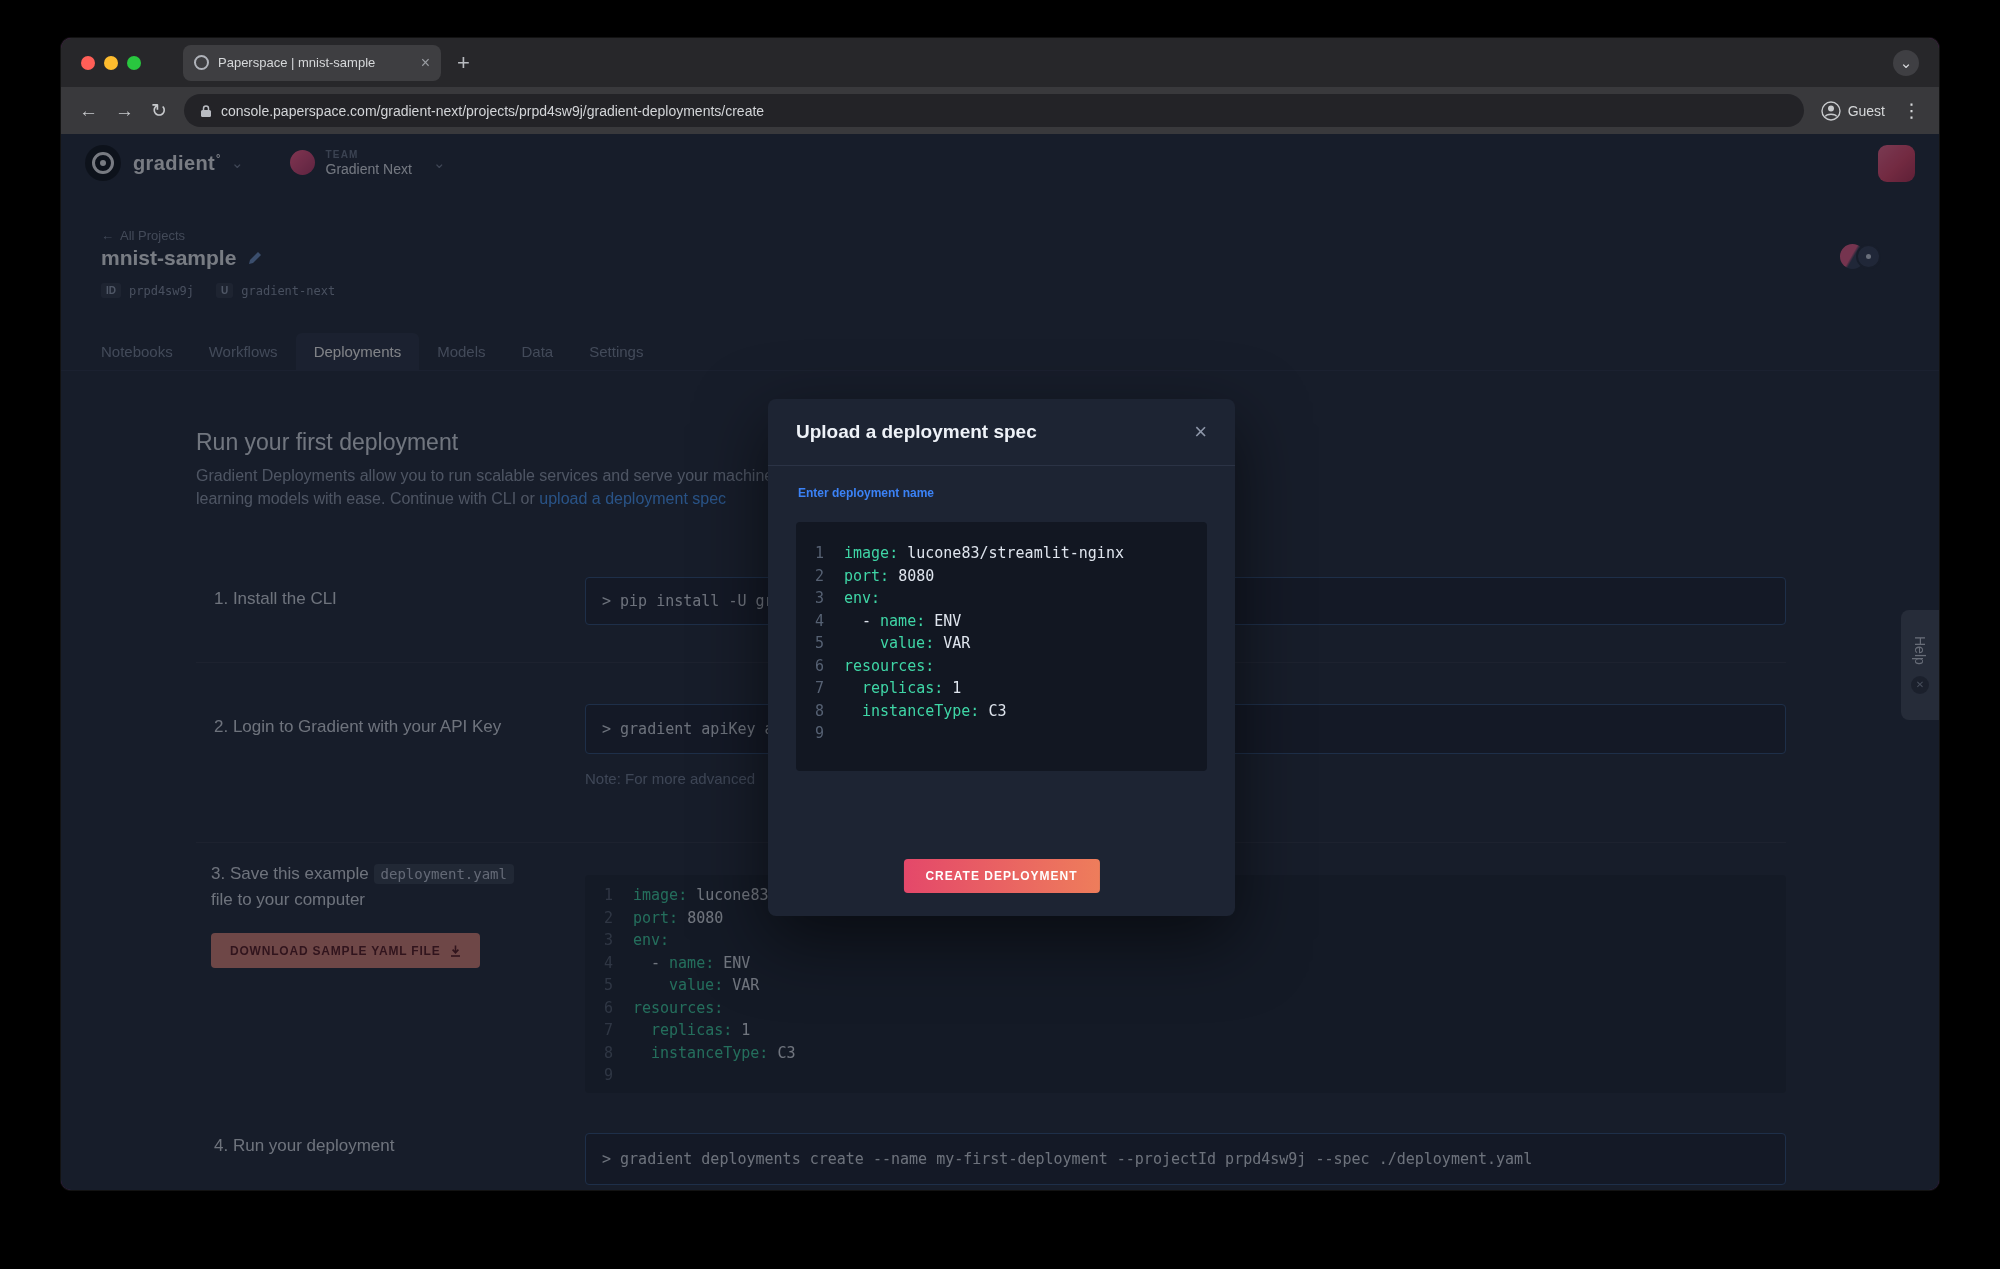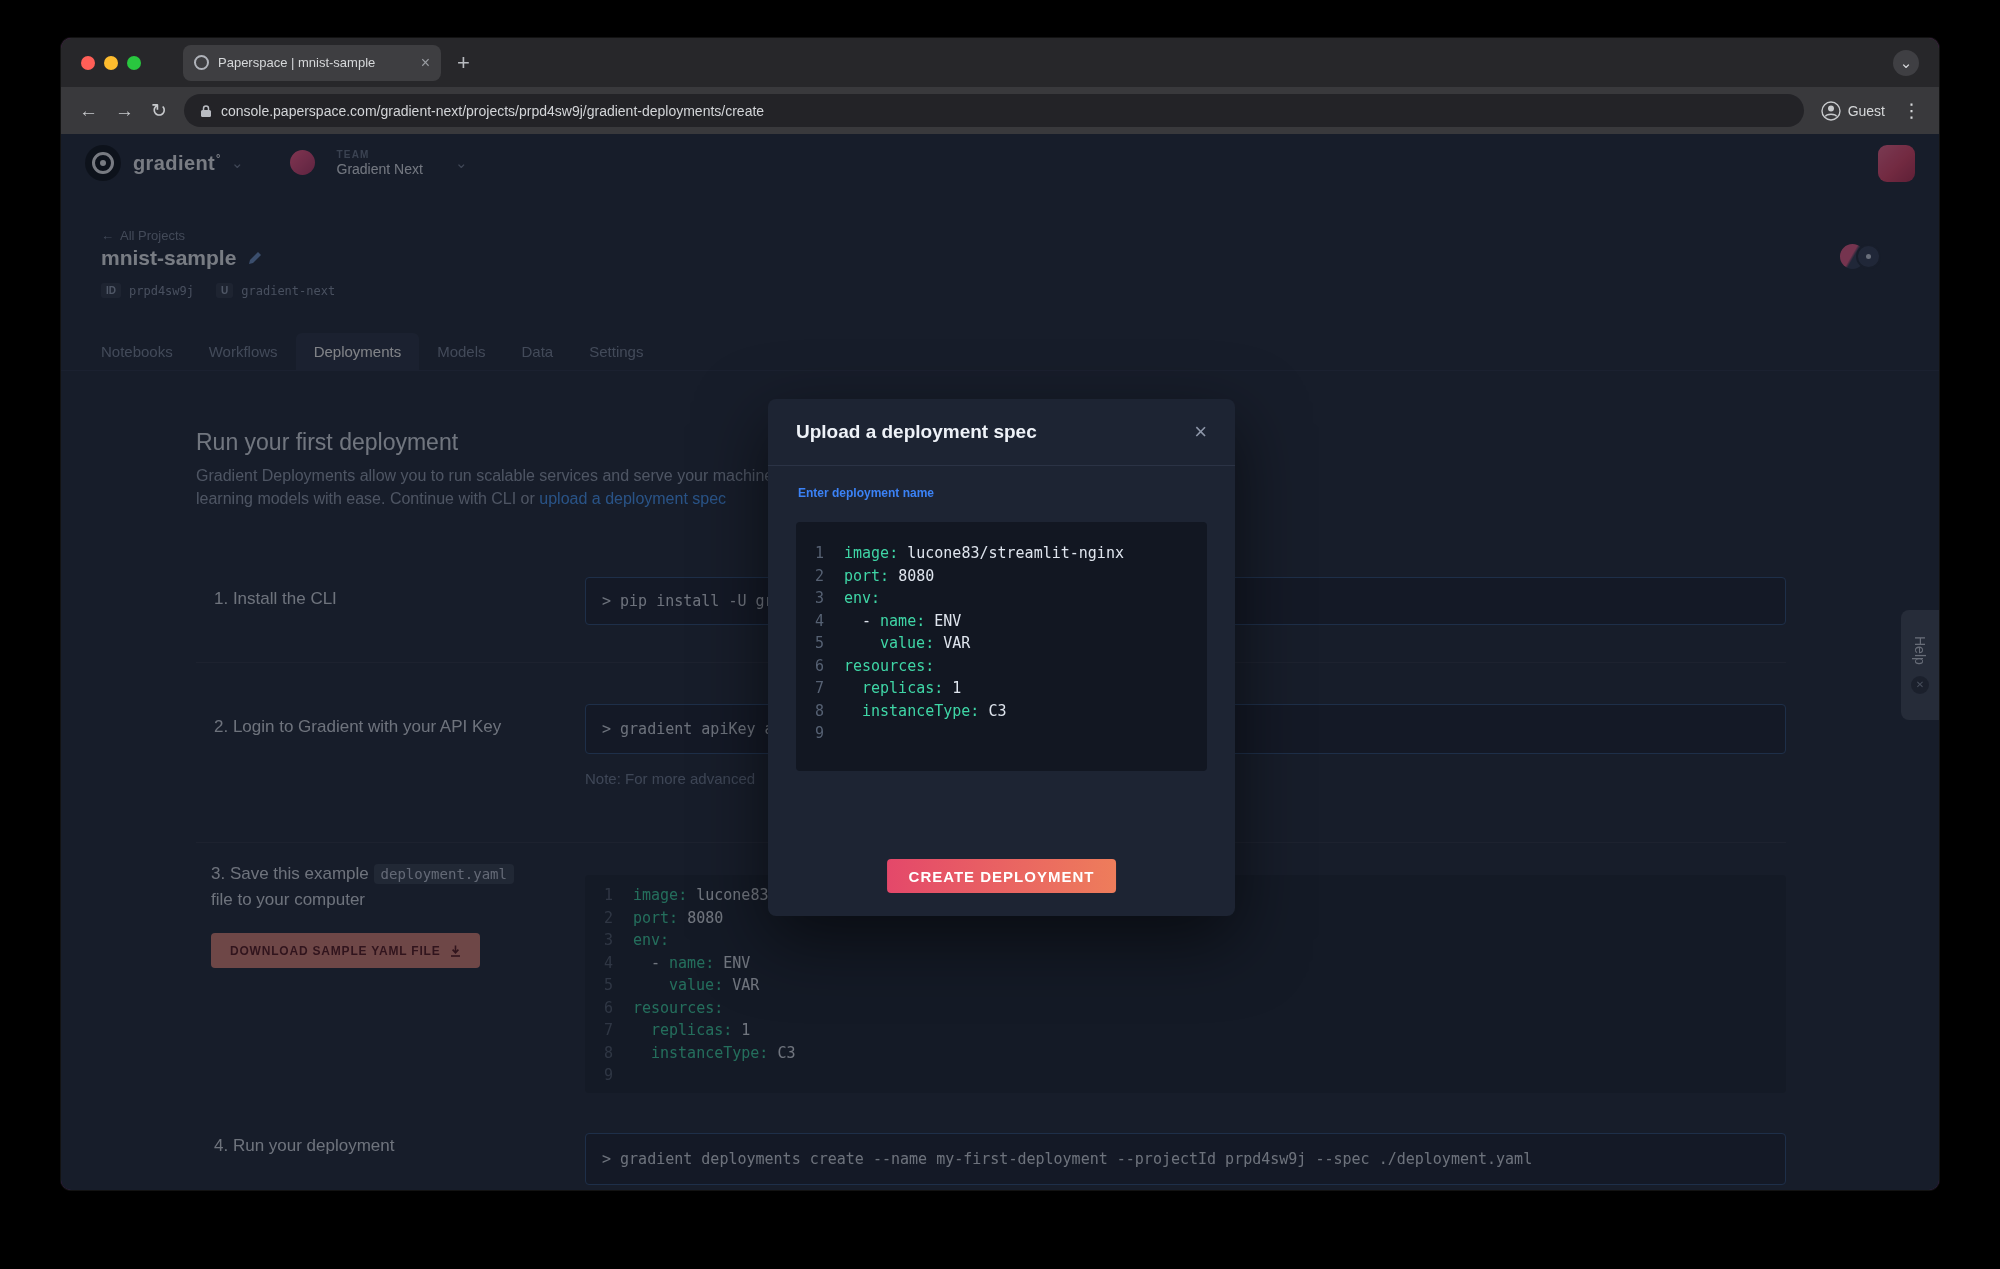--- a/index.html
+++ b/index.html
@@ -36,21 +36,21 @@
   
   .app { flex:1; position:relative; background:#242c3d; overflow:hidden; }
 
   .app-header { position:absolute; left:0; top:0; right:0; height:58px; display:flex; align-items:center; padding:0 24px; }
   .logo-mark { width:36px; height:36px; border-radius:50%; background:#10161f; display:flex; align-items:center; justify-content:center; }
   .logo-ring { width:22px; height:22px; border:3px solid #eef1f5; border-radius:50%; display:flex; align-items:center; justify-content:center; }
   .logo-dot { width:6px; height:6px; background:#eef1f5; border-radius:50%; }
   .brand { margin-left:12px; font-size:20px; font-weight:700; color:#f0f3f7; letter-spacing:0.4px; }
   .brand sup { font-size:11px; margin-left:1px; }
   .chev { color:#79849a; font-size:15px; margin-left:10px; }
-  .team { display:flex; align-items:center; margin-left:46px; gap:22px;justify-content:space-between; }
+  .team { display:flex; align-items:center; margin-left:46px; gap:11px;justify-content:space-between; }
   .team-avatar { width:25px; height:25px; border-radius:50%; background:linear-gradient(135deg,#ff5f8f,#b93a6b); }
   .team-texts { display:flex; flex-direction:column; line-height:1.2; }
   .team-label { font-size:10px; color:#6e7a8f; letter-spacing:1.2px; font-weight:700; }
   .team-name { font-size:14px; color:#e3e8f0; }
   .header-avatar { margin-left:auto; width:37px; height:37px; border-radius:9px;
                    background:linear-gradient(135deg,#f26a93 0%,#e2476d 55%,#b83257 100%); }
 
   .back-link { position:absolute; left:40px; top:94px; font-size:13px; color:#7f8a9e; display:flex; gap:6px; align-items:center; }
   .project-name { position:absolute; left:40px; top:112px; font-size:21px; font-weight:700; color:#eef2f7;
                   display:flex; align-items:center; gap:11px; }
@@ -109,21 +109,21 @@
   .modal-title { font-size:19px; font-weight:700; color:#eef2f8; }
   .modal-close { margin-left:auto; color:#8d96a8; font-size:22px; line-height:1; }
   .modal-body { padding:20px 28px 0; }
   .field-label { font-size:12px; color:#3b82f6; font-weight:600; margin:0 0 7px 2px; }
   .name-input { width:100%; height:42px; background:rgba(255,255,255,0.02); border:1px solid #3d485f;
                 border-radius:4px; color:#e9edf4; font-size:16px; padding:0 14px;
                 font-family:"Liberation Sans", sans-serif; }
   .editor { margin-top:22px; background:#121722; border-radius:4px; height:249px; padding:20px 0; overflow:hidden; }
   .editor .ln { width:48px; padding-right:20px; }
   .create-btn { position:absolute; left:50%; transform:translateX(-50%); bottom:23px; height:34px; padding:0 22px;
-                border-radius:4px; background:linear-gradient(90deg,#e4486a,#ee7d5b); color:#fff; font-size:15px;
+                border-radius:4px; background:linear-gradient(90deg,#e4486a,#ee7d5b); color:#fff; font-size:12px;
                 font-weight:700; letter-spacing:1px; border:none; display:flex; align-items:center;
                 font-family:"Liberation Sans", sans-serif; }
 </style>
 </head>
 <body>
 
 <div id="screen">
   <div class="window">
 
     <div class="tabstrip">

